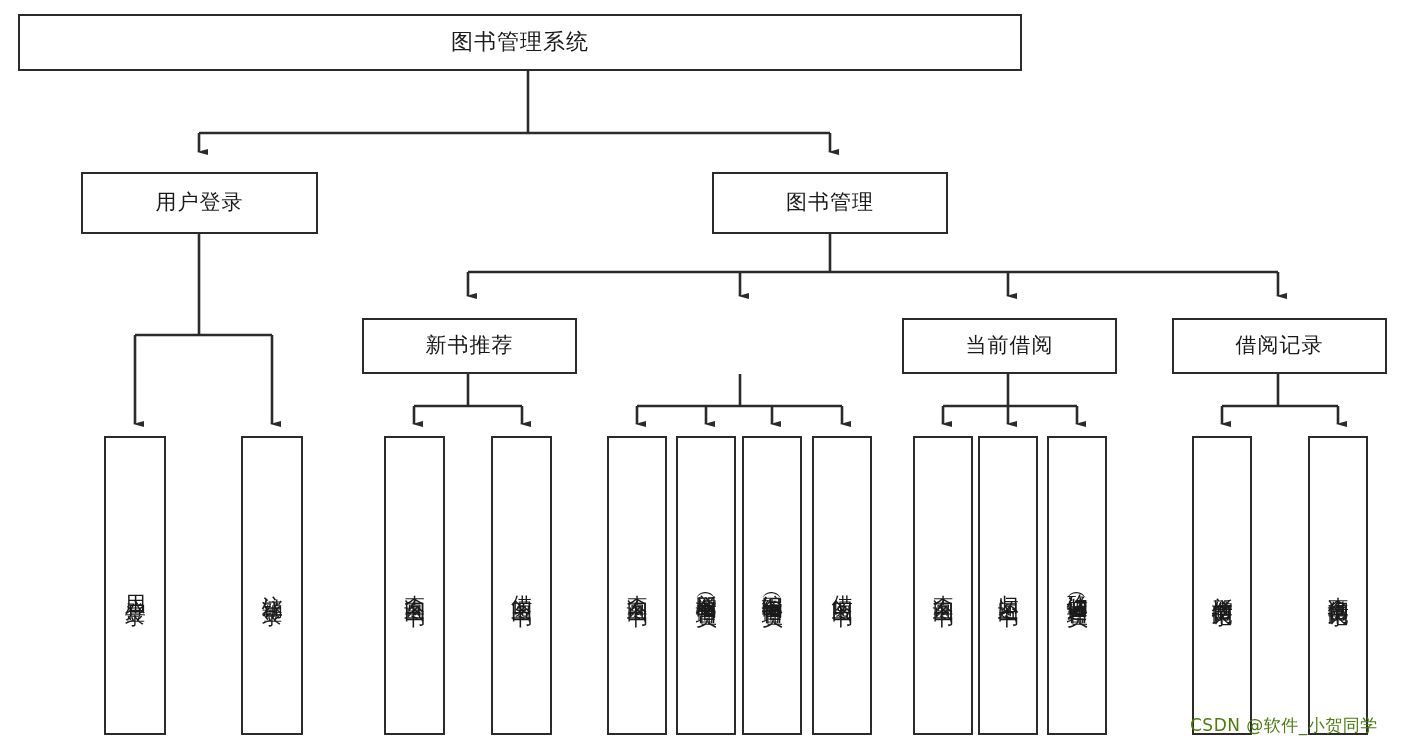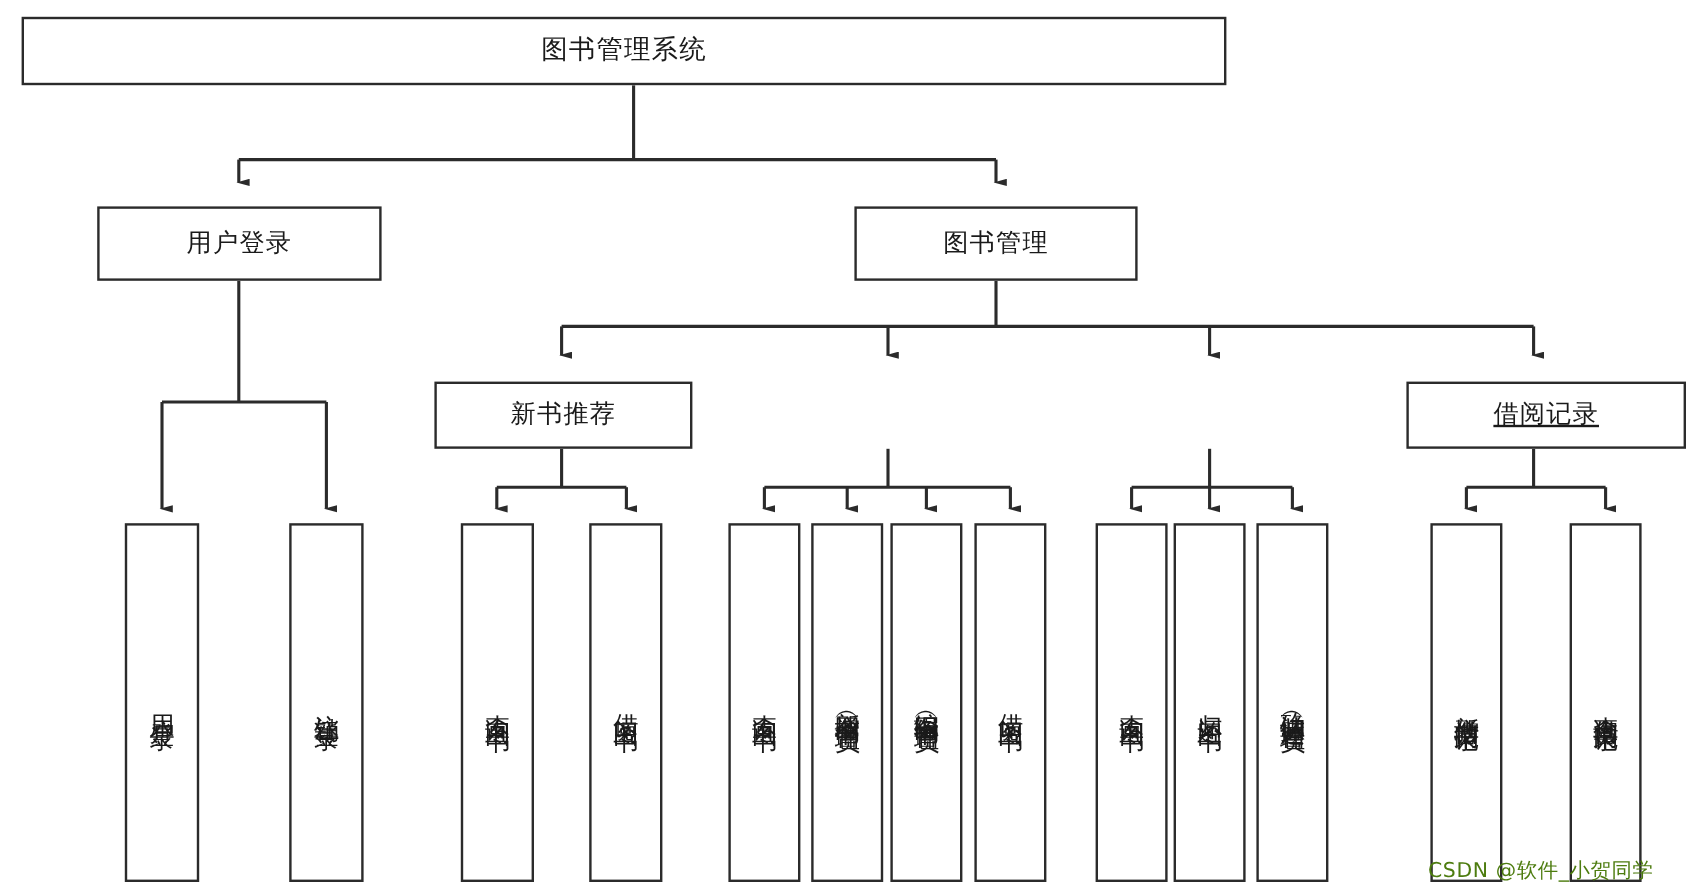--- a/index.html
+++ b/index.html
@@ -127,22 +127,23 @@
 
   <div class="node horiz root" style="left:18px; top:14px; width:1004px; height:57px;">图书管理系统</div>
 
   <div class="node horiz" style="left:81px; top:172px; width:237px; height:62px;">用户登录</div>
 
   <div class="node horiz" style="left:712px; top:172px; width:236px; height:62px;">图书管理</div>
 
   <div class="node horiz" style="left:362px; top:318px; width:215px; height:56px;">新书推荐</div>
 
 
+  <div class="node horiz" style="left:902px; top:318px; width:215px; height:56px;">当前借阅</div>
 
-  <div class="node horiz" style="left:1172px; top:318px; width:233px; height:56px;text-decoration:underline;">借阅记录</div>
+  <div class="node horiz" style="left:1172px; top:318px; width:215px; height:56px;">借阅记录</div>
 
   <div class="node vert" style="left:104px; top:436px; width:62px; height:299px;">用户登录</div>
 
   <div class="node vert" style="left:241px; top:436px; width:62px; height:299px;">注销登录</div>
 
   <div class="node vert" style="left:384px; top:436px; width:61px; height:299px;">查询图书</div>
 
   <div class="node vert" style="left:491px; top:436px; width:61px; height:299px;">借阅图书</div>
 
   <div class="node vert" style="left:607px; top:436px; width:60px; height:299px;">查询图书</div>

